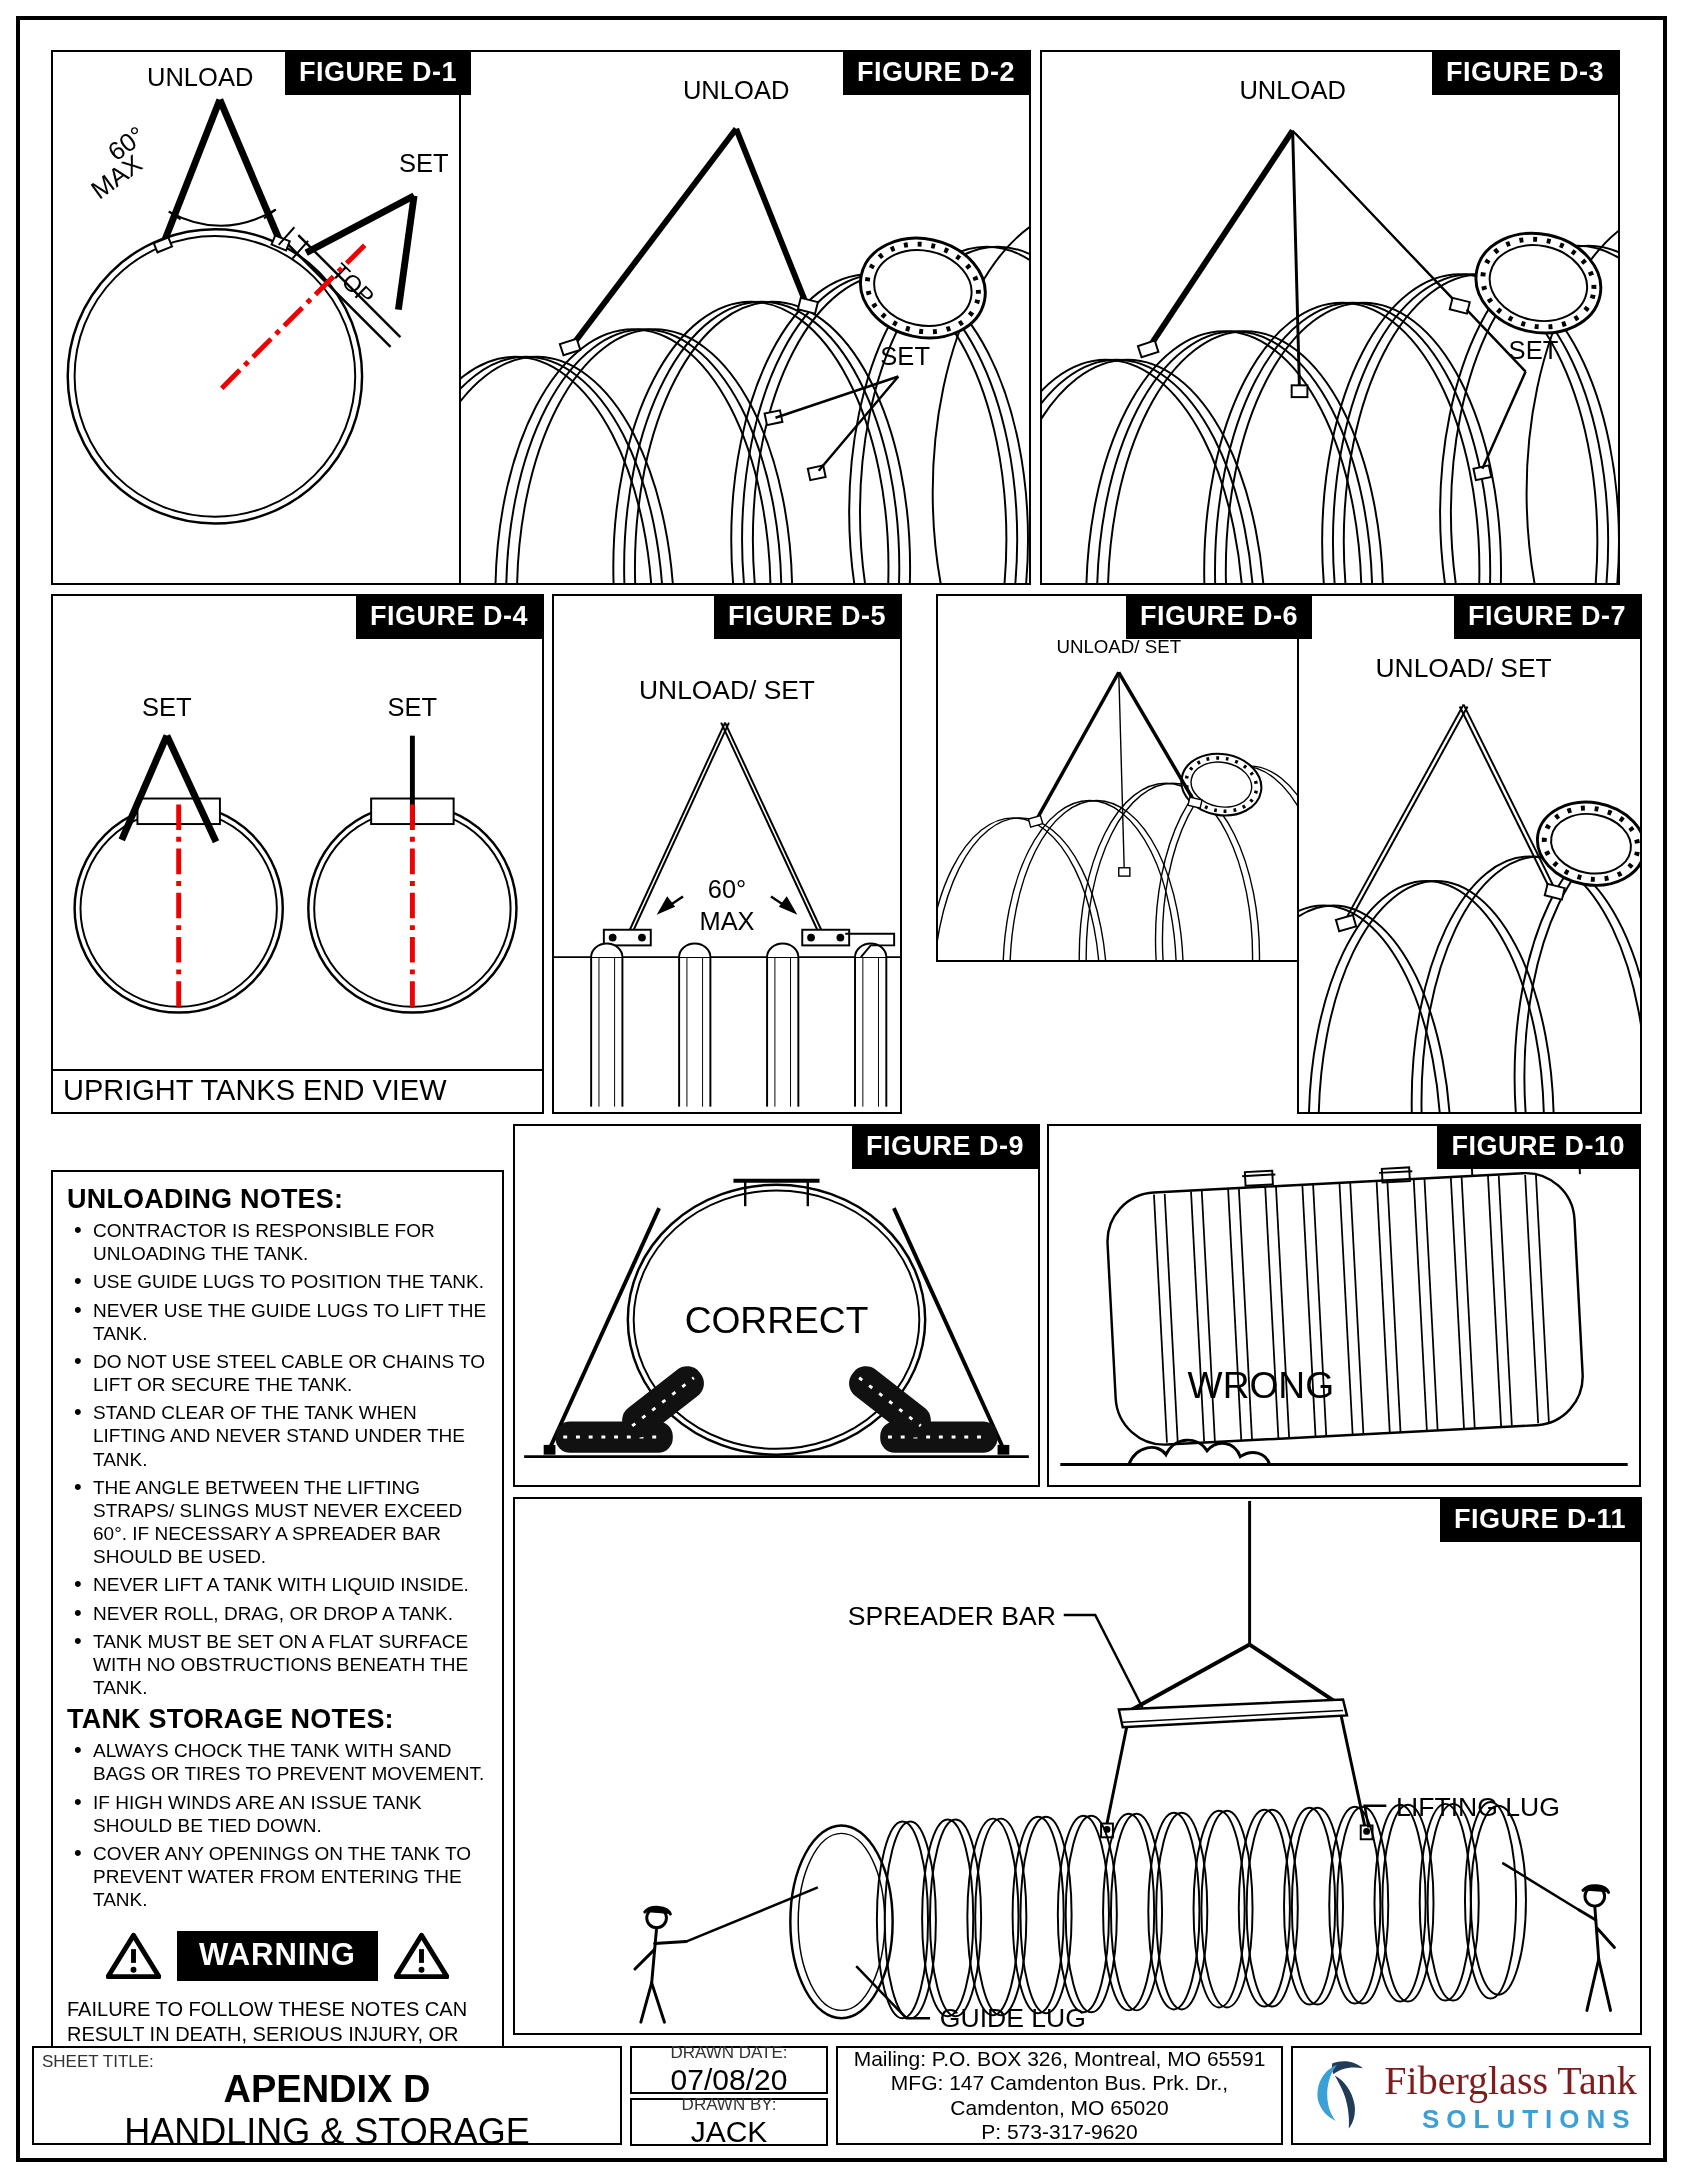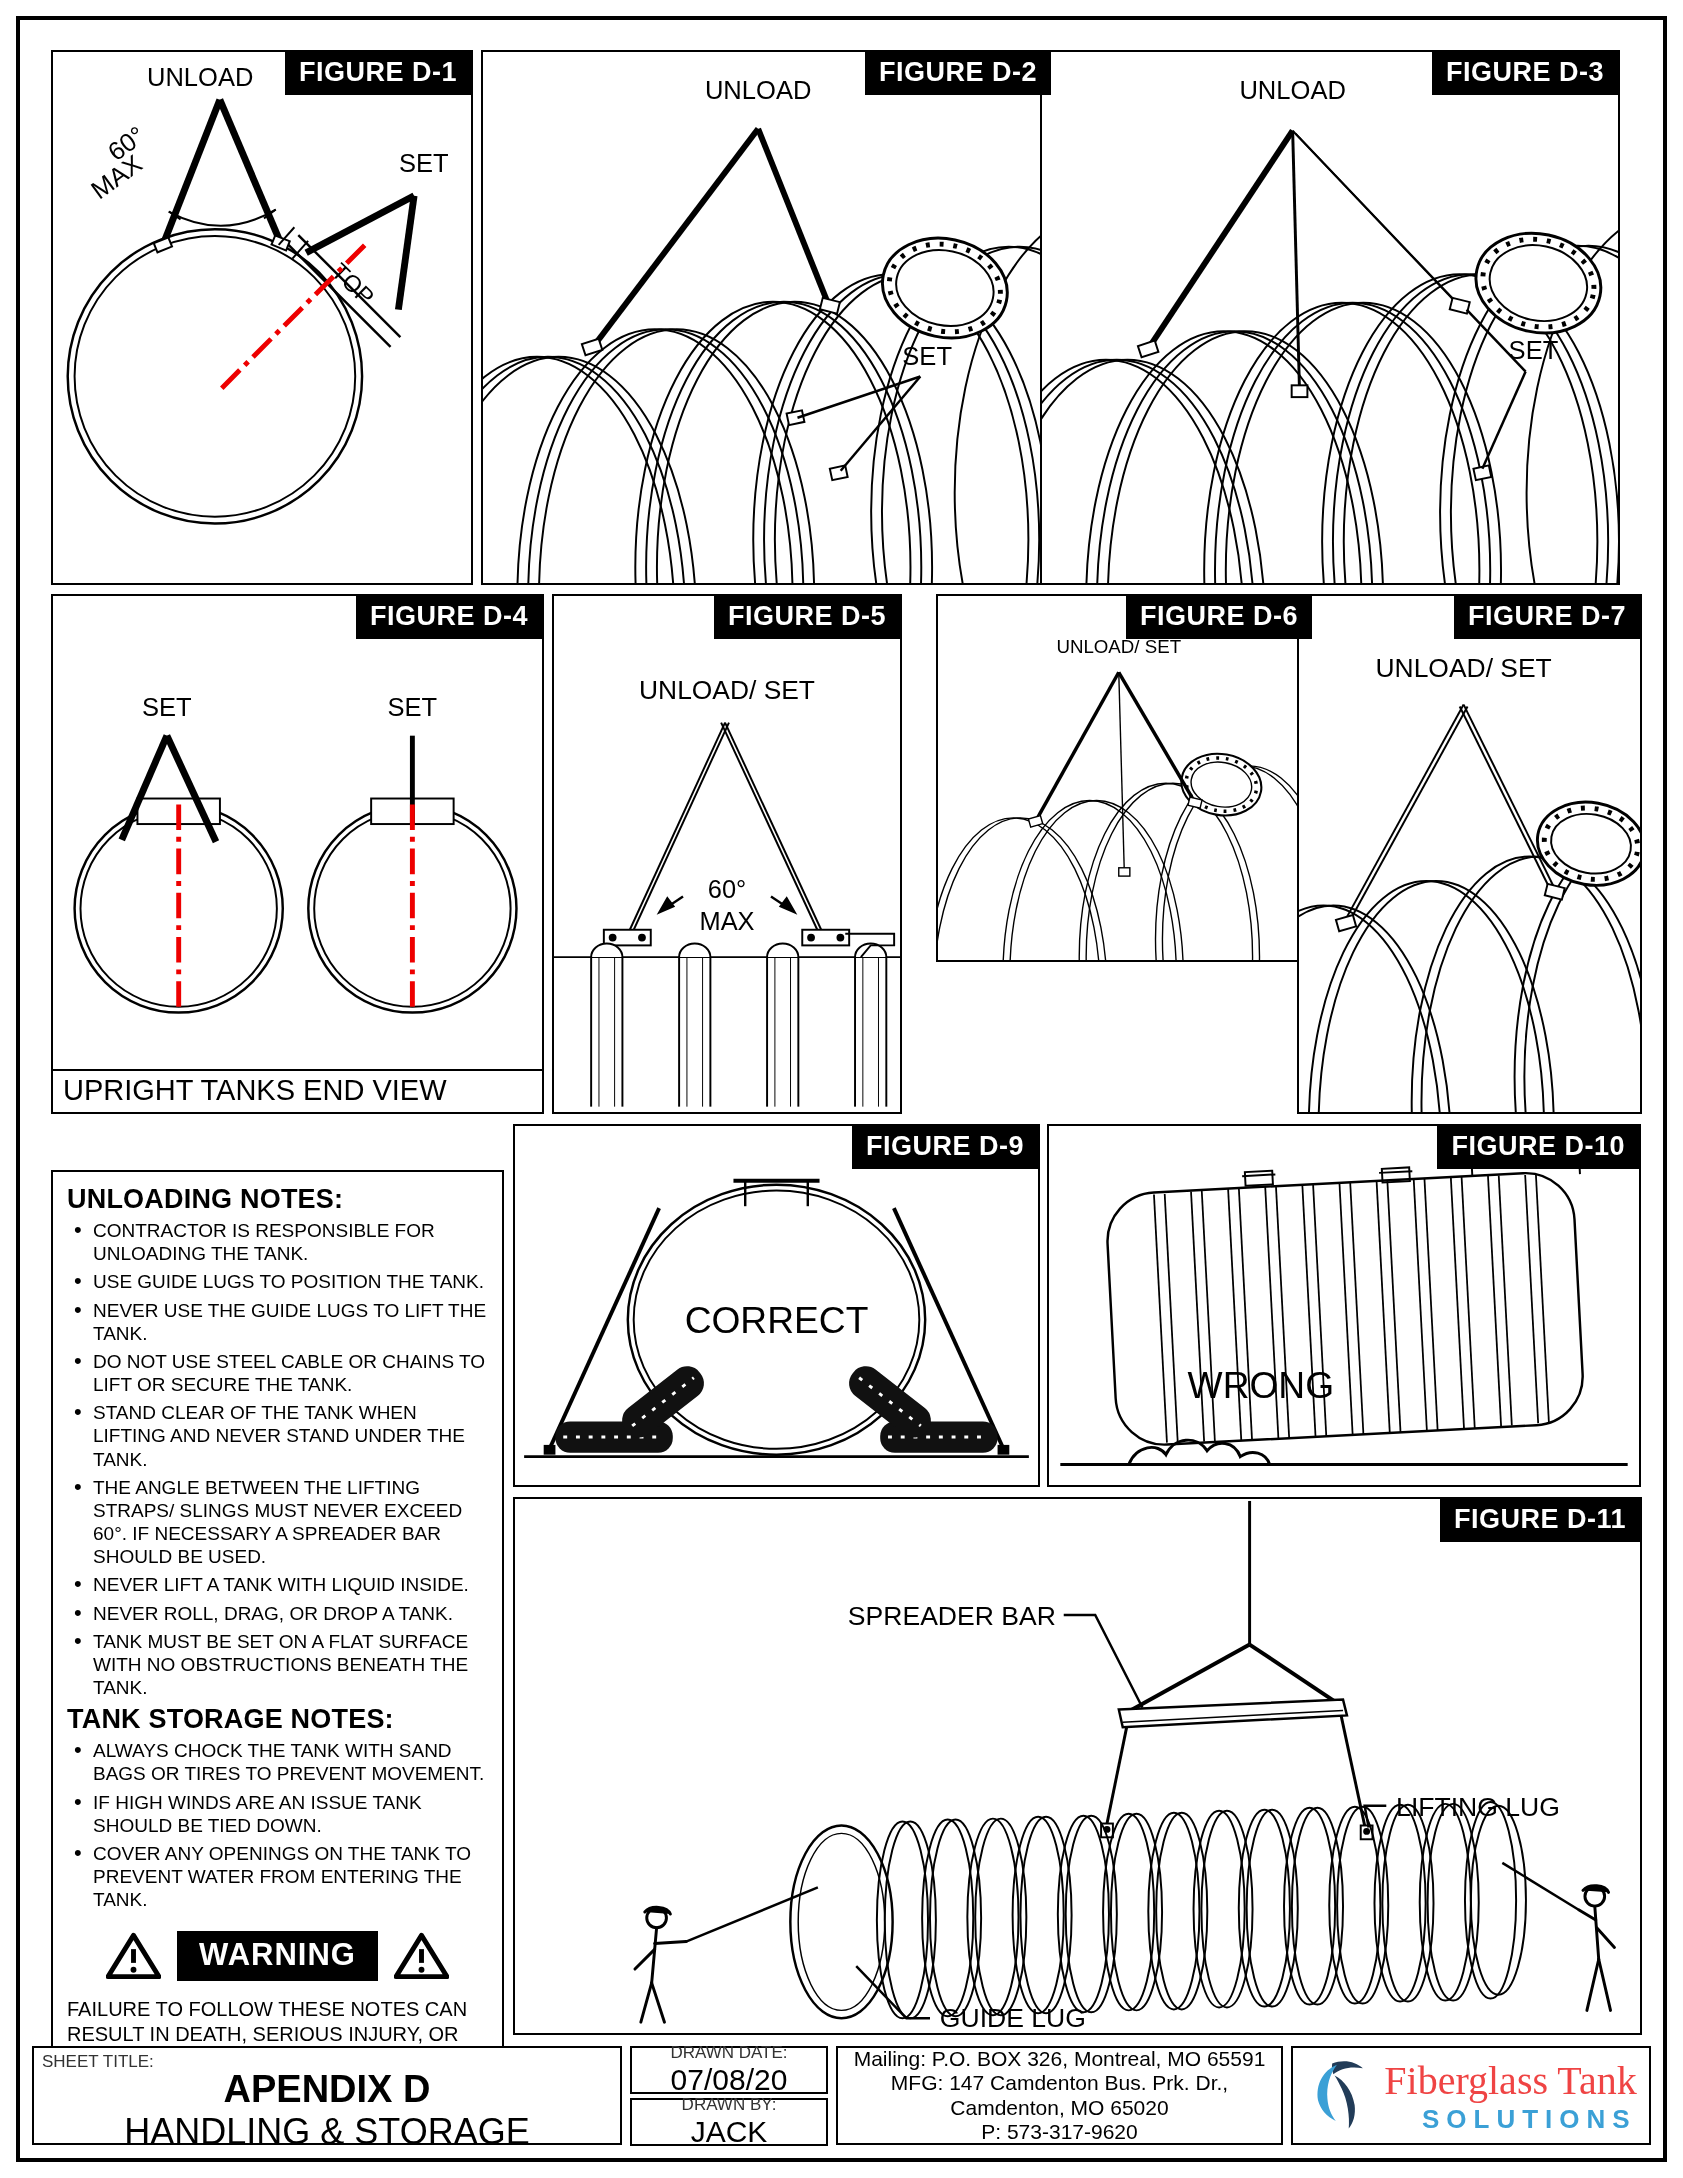--- a/index.html
+++ b/index.html
@@ -78,21 +78,21 @@
         <line x1="240" y1="196" x2="344" y2="300" stroke-width="2.5"></line>
         <line x1="250" y1="186" x2="354" y2="290" stroke-width="2.5"></line>
         <line x1="246" y1="178" x2="230" y2="196" stroke-width="2"></line>
         <line x1="260" y1="192" x2="244" y2="210" stroke-width="2"></line>
       </g>
       <text x="300" y="242" font-size="24" text-anchor="middle" transform="rotate(44 300 242)">TOP</text>
       <line x1="172" y1="342" x2="318" y2="196" stroke="#ee0000" stroke-width="5" stroke-dasharray="26 7 5 7"></line>
     </svg>
   </div>
 
-  <div class="panel" style="left:481px;top:50px;width:572px;height:535px;">
+  <div class="panel" style="left:459px;top:50px;width:572px;height:535px;">
     <div class="fig-header">FIGURE D-2</div>
     <svg class="draw" viewBox="0 0 578 540">
       <g fill="none" stroke="#000" stroke-width="2">
         <ellipse cx="55" cy="580" rx="140" ry="270"></ellipse>
           <ellipse cx="66" cy="580" rx="140" ry="270"></ellipse>
           <ellipse cx="77" cy="580" rx="140" ry="270"></ellipse>
         <ellipse cx="175" cy="552" rx="140" ry="270"></ellipse>
           <ellipse cx="186" cy="552" rx="140" ry="270"></ellipse>
           <ellipse cx="197" cy="552" rx="140" ry="270"></ellipse>
         <ellipse cx="295" cy="524" rx="140" ry="270"></ellipse>
@@ -547,18 +547,18 @@
     <div>Camdenton, MO 65020</div>
     <div>P: 573-317-9620</div>
   </div>
   <div class="tb-cell logo-cell" style="left:1291px;top:2046px;width:360px;height:99px;">
     <svg width="65" height="83" viewBox="0 0 110 128">
       <path d="M46 10 C64 2 86 6 98 18 C78 14 60 18 48 28 C46 22 45 15 46 10 Z" fill="#223c58"></path>
       <path d="M22 72 C18 46 30 22 54 12 C42 28 36 48 38 70 C39 84 44 97 52 107 C36 99 26 87 22 72 Z" fill="#3ba0d6"></path>
       <path d="M50 30 C66 38 80 56 84 80 C86 96 82 110 74 120 C76 100 72 72 62 52 C58 44 54 36 50 30 Z" fill="#223c58"></path>
     </svg>
     <div class="logo-texts">
-      <div class="logo-name" style="color:#ef4444;margin-left:8px;">Fiberglass Tank</div>
+      <div class="logo-name" style="color:#7f1d1d;margin-left:8px;">Fiberglass Tank</div>
       <div class="logo-tagline" style="color:#3ba0d6;">SOLUTIONS</div>
     </div>
   </div>
 </div>
 
 
 </body></html>

